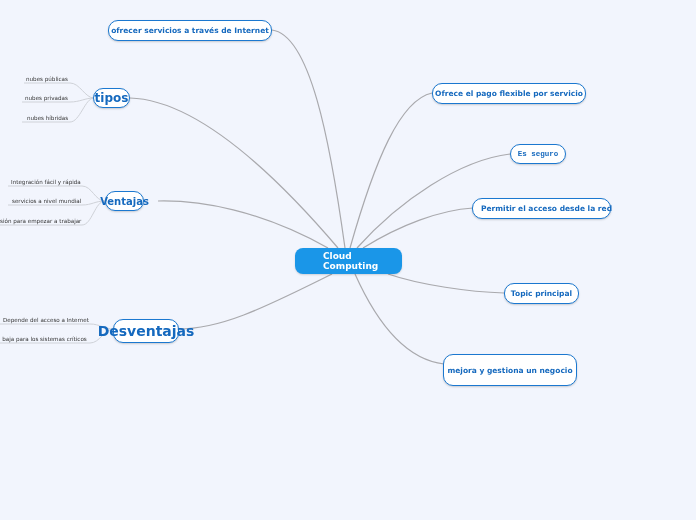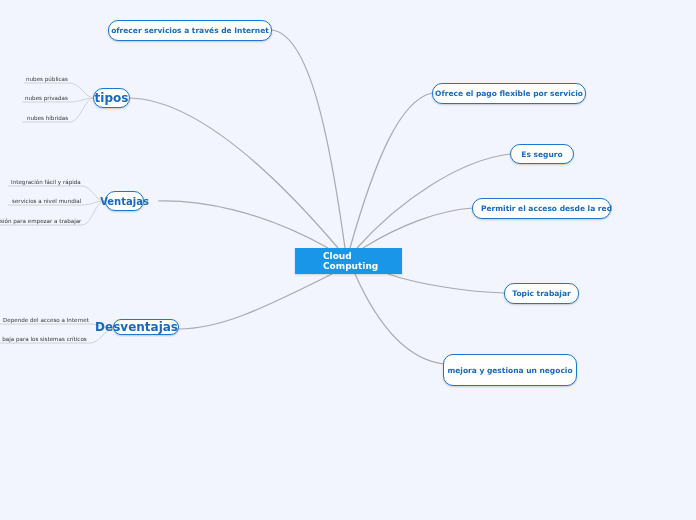--- a/index.html
+++ b/index.html
@@ -22,21 +22,21 @@
     font-size:7.5px;
     white-space:nowrap;
     display:flex; align-items:center; justify-content:center;
     box-shadow:0 1px 2px rgba(0,0,0,0.18);
     cursor:pointer;
   }
   .central {
     position:absolute;
     box-sizing:border-box;
     background:#1a96e8;
-    border-radius:0;
+    border-radius:8px;
     color:#ffffff;
     font-weight:bold;
     font-size:9px;
     display:flex; align-items:center; justify-content:center;
     cursor:pointer;
     box-shadow:0 1px 2px rgba(0,0,0,0.15);
     padding-left:28px;
   }
   .leaf {
     position:absolute;
@@ -90,21 +90,21 @@
   </div>
 
   <div class="node" style="left:93px;top:88px;width:37px;height:20px;font-size:12px;align-items:center;">
     <span>tipos</span>
   </div>
 
   <div class="node" style="left:105px;top:191px;width:39px;height:20px;font-size:10px;">
     <span>Ventajas</span>
   </div>
 
-  <div class="node" style="left:113px;top:319px;width:66px;height:16px;font-size:12px;justify-content:flex-end;">
+  <div class="node" style="left:113px;top:319px;width:66px;height:24px;font-size:14px;">
     <span>Desventajas</span>
   </div>
 
   <div class="leaf" style="left:26px;top:82px;">
     <span>nubes públicas</span>
   </div>
   <div class="leaf" style="left:25px;top:101px;">
     <span>nubes privadas</span>
   </div>
   <div class="leaf" style="left:27px;top:121px;">
@@ -125,29 +125,29 @@
     <span>Depende del acceso a Internet</span>
   </div>
   <div class="leaf" style="left:-3px;top:342px;">
     <span>a baja para los sistemas críticos</span>
   </div>
 
   <div class="node" style="left:432px;top:83px;width:154px;height:21px;align-items:center;">
     <span>Ofrece el pago flexible por servicio</span>
   </div>
 
-  <div class="node" style="left:510px;top:144px;width:64px;height:20px;">
+  <div class="node" style="left:510px;top:144px;width:56px;height:20px;font-family:Liberation Mono, monospace;">
     <span>Es seguro</span>
   </div>
 
   <div class="node" style="left:472px;top:198px;width:139px;height:21px;padding-left:10px;">
     <span>Permitir el acceso desde la red</span>
   </div>
 
   <div class="node" style="left:504px;top:283px;width:75px;height:21px;">
-    <span>Topic trabajar</span>
+    <span>Topic principal</span>
   </div>
 
   <div class="node" style="left:443px;top:354px;width:134px;height:32px;">
     <span>mejora y gestiona un negocio</span>
   </div>
 
 </div>
 
 </body></html>

